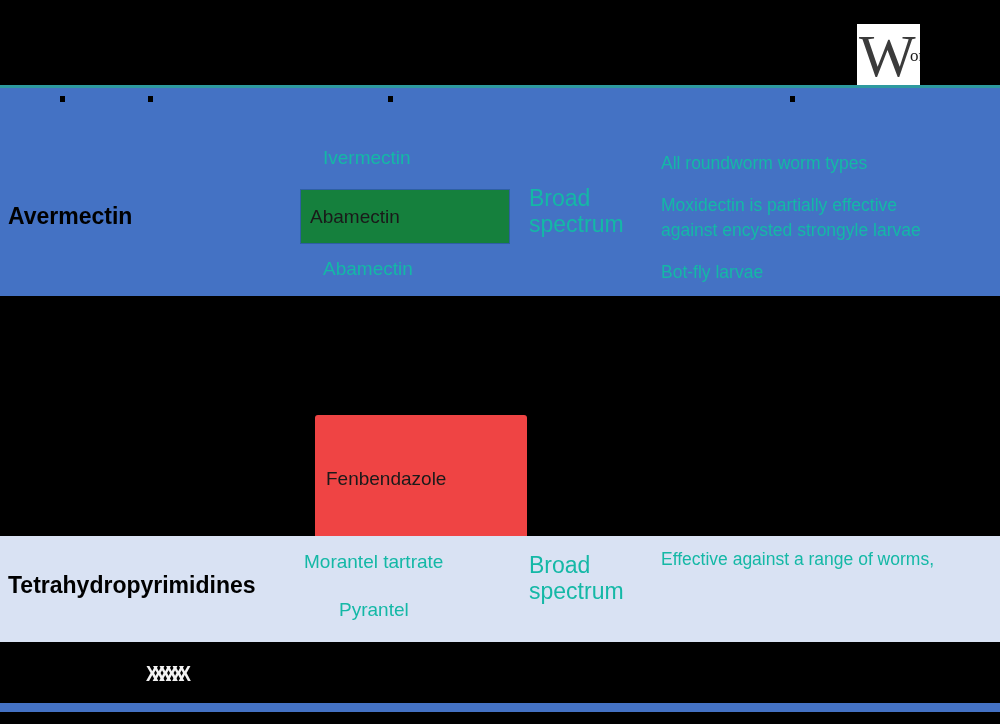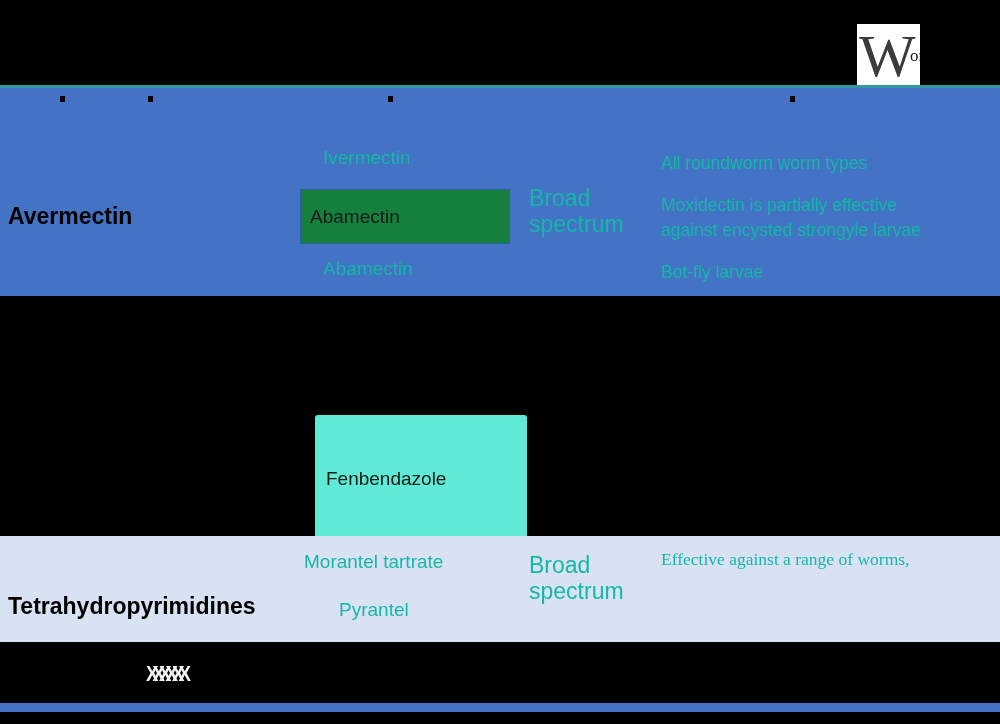--- a/index.html
+++ b/index.html
@@ -163,37 +163,37 @@
     color: #1a1a1a;
   }
 
   
   .fbox {
     position: absolute;
     left: 315px;
     top: 415px;
     width: 212px;
     height: 126px;
-    background: #5eead4;
+    background: #ef4444;
     border-radius: 3px;
   }
   .fbox-label {
     position: absolute;
     left: 11px;
     top: 53px;
     font-size: 19px;
     color: #1a1a1a;
   }
 
   
-  .th-class      { left: 0px;   top: 572px; margin-top: 21px; }
+  .th-class      { left: 0px;   top: 572px; }
   .th-drug1      { left: 304px; top: 552px; }
   .th-drug2      { left: 339px; top: 600px; }
   .th-spectrum   { left: 529px; top: 552px; }
-  .th-eff        { left: 661px; top: 547px; font-family: Liberation Serif, serif; }
+  .th-eff        { left: 661px; top: 547px; }
 
   
   .ghost-text {
     position: absolute;
     left: 146px;
     top: 661px;
     color: #ffffff;
     font-weight: bold;
     font-size: 22px;
     letter-spacing: -7px;

